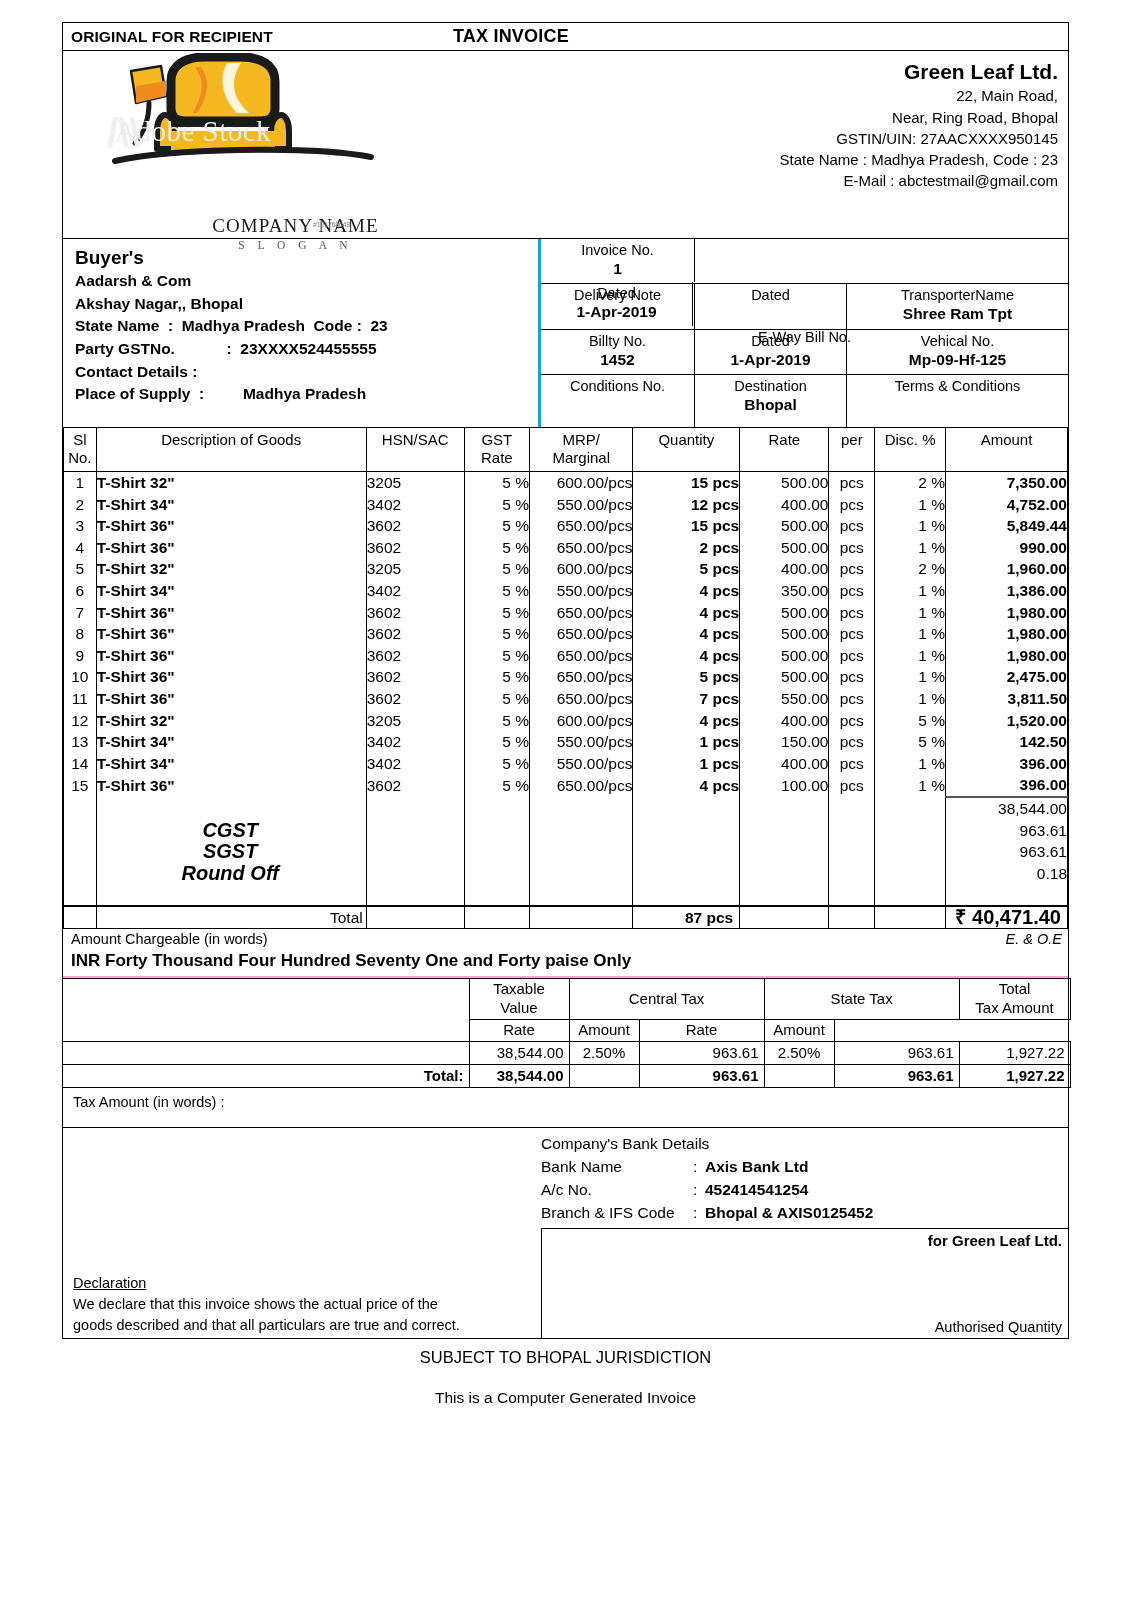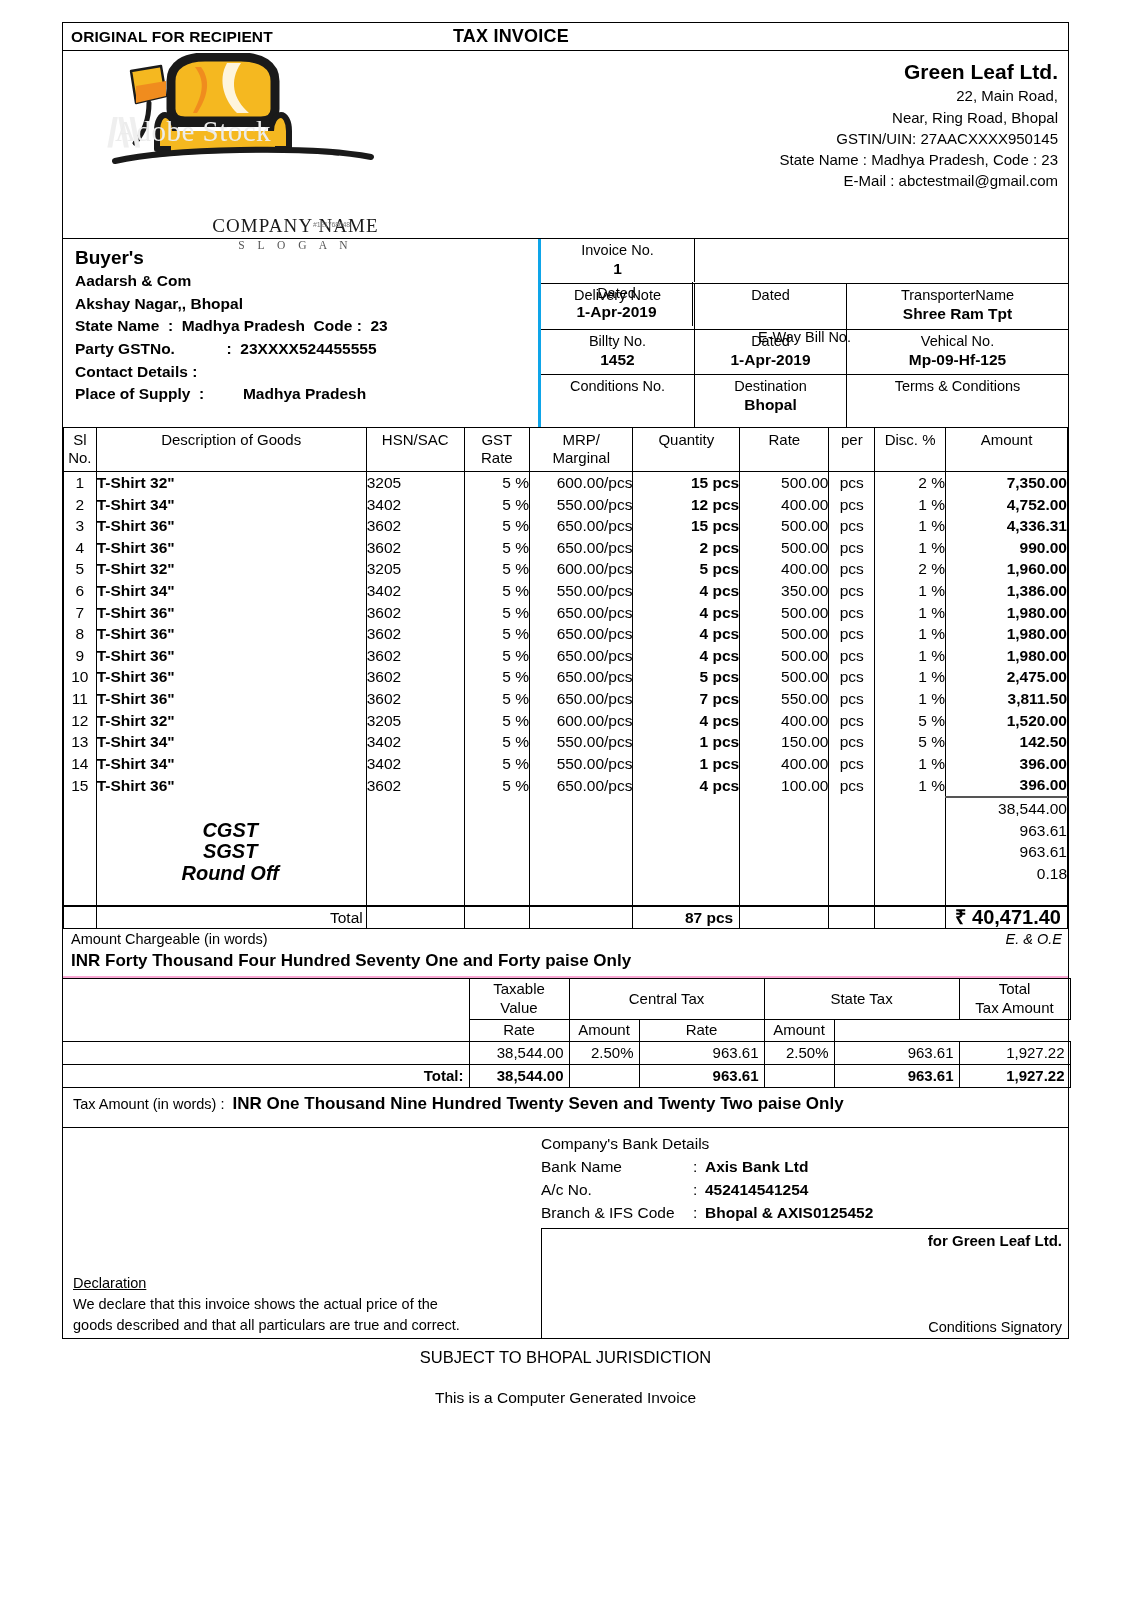--- a/index.html
+++ b/index.html
@@ -99,21 +99,21 @@
   table.taxsum { width: 100%; border-collapse: collapse; table-layout: fixed; }
   table.taxsum td, table.taxsum th { border: 1px solid #000; font-weight: normal; }
   table.taxsum .noleft { border-left: none; }
   .ts-blank { width: 406px; }
   .ts-tv { width: 100px; }
   .ts-cr { width: 70px; } .ts-ca { width: 125px; }
   .ts-sr { width: 70px; } .ts-sa { width: 125px; }
   .ts-tt { width: 111px; }
   table.taxsum th { font-size: 15px; text-align: center; padding: 1px 4px; line-height: 1.25; }
   table.taxsum td { font-size: 15px; text-align: right; padding: 2px 5px; height: 23px; }
-  table.taxsum td.ctr { text-align: right; padding-left: 5px; }
+  table.taxsum td.ctr { text-align: center; padding-left: 5px; }
   table.taxsum tr.totrow td { font-weight: bold; }
   .th-stack { display:block; }
 
   
   .taxwords { border-bottom: 1px solid #000; padding: 6px 0 0 10px; display: flex; align-items: baseline; height: 40px;}
   .taxwords .lbl { font-size: 14.5px; }
   .taxwords .val { font-size: 17px; font-weight: bold; margin-left: 8px; }
 
   
   .bankarea { position: relative; height: 210px; }
@@ -335,21 +335,21 @@
           <tr>
             <td class="v-sl">3</td>
             <td class="v-desc">T-Shirt 36"</td>
             <td class="v-hsn">3602</td>
             <td class="v-gst">5 %</td>
             <td class="v-mrp">650.00/pcs</td>
             <td class="v-qty">15 pcs</td>
             <td class="v-rate">500.00</td>
             <td class="v-per">pcs</td>
             <td class="v-disc">1 %</td>
-            <td class="v-amt">4,336.31</td>
+            <td class="v-amt">5,849.44</td>
           </tr>
           <tr>
             <td class="v-sl">4</td>
             <td class="v-desc">T-Shirt 36"</td>
             <td class="v-hsn">3602</td>
             <td class="v-gst">5 %</td>
             <td class="v-mrp">650.00/pcs</td>
             <td class="v-qty">2 pcs</td>
             <td class="v-rate">500.00</td>
             <td class="v-per">pcs</td>
@@ -619,21 +619,20 @@
             <td>963.61</td>
             <td></td>
             <td>963.61</td>
             <td>1,927.22</td>
           </tr>
         </tbody>
   </table>
 
   <div class="taxwords">
     <span class="lbl">Tax Amount (in words)  :</span>
-    <span class="val">INR One Thousand Nine Hundred Twenty Seven and Twenty Two paise Only</span>
   </div>
 
   <div class="bankarea">
     <div class="bank">
       <div class="bt">Company's Bank Details</div>
       <div class="row">
         <span class="k">Bank Name</span>
         <span class="c">:</span>
         <span class="v">Axis Bank Ltd</span>
       </div>
@@ -644,21 +643,21 @@
       </div>
       <div class="row">
         <span class="k">Branch &amp; IFS Code</span>
         <span class="c">:</span>
         <span class="v">Bhopal &amp; AXIS0125452</span>
       </div>
     </div>
 
     <div class="sigbox">
       <div class="sig-for">for Green Leaf Ltd.</div>
-      <div class="sig-auth">Conditions Signatory</div>
+      <div class="sig-auth">Authorised Quantity</div>
     </div>
 
     <div class="declare">
       <div class="dt">Declaration</div>
       <div class="dl">We declare that this invoice shows the actual price of the</div>
       <div class="dl">goods described and that all particulars are true and correct.</div>
     </div>
   </div>
 
 </div>

